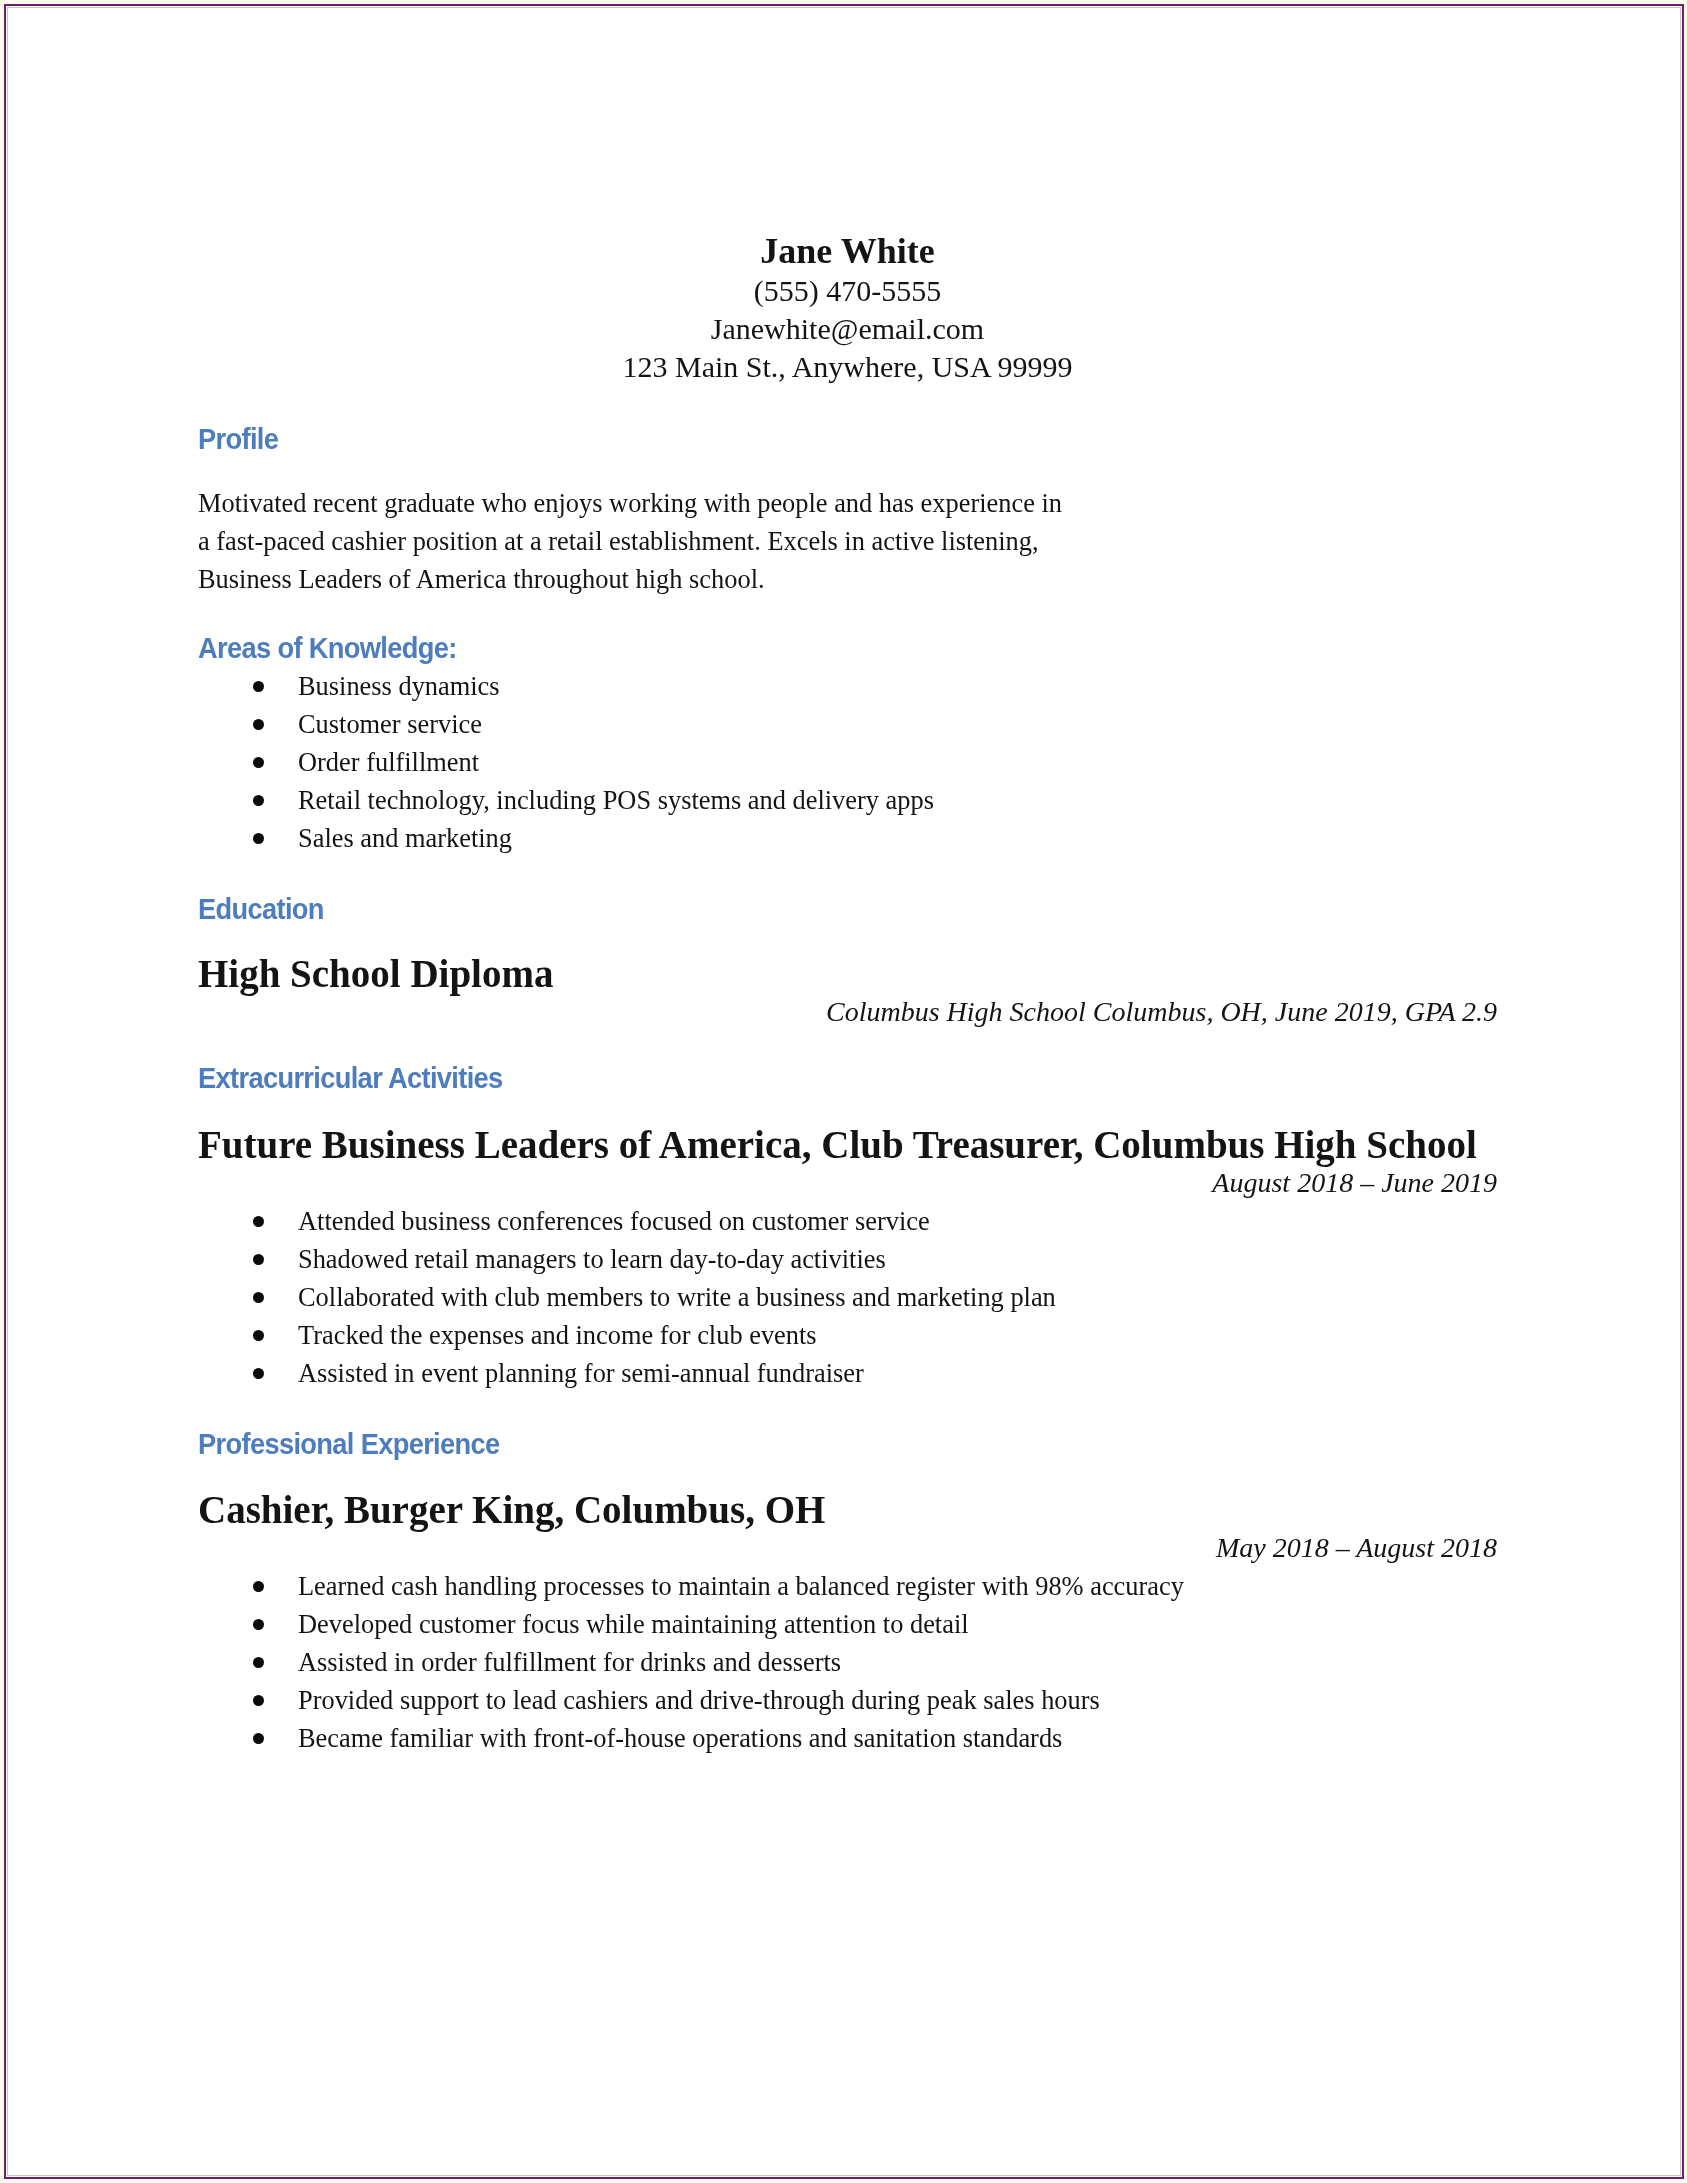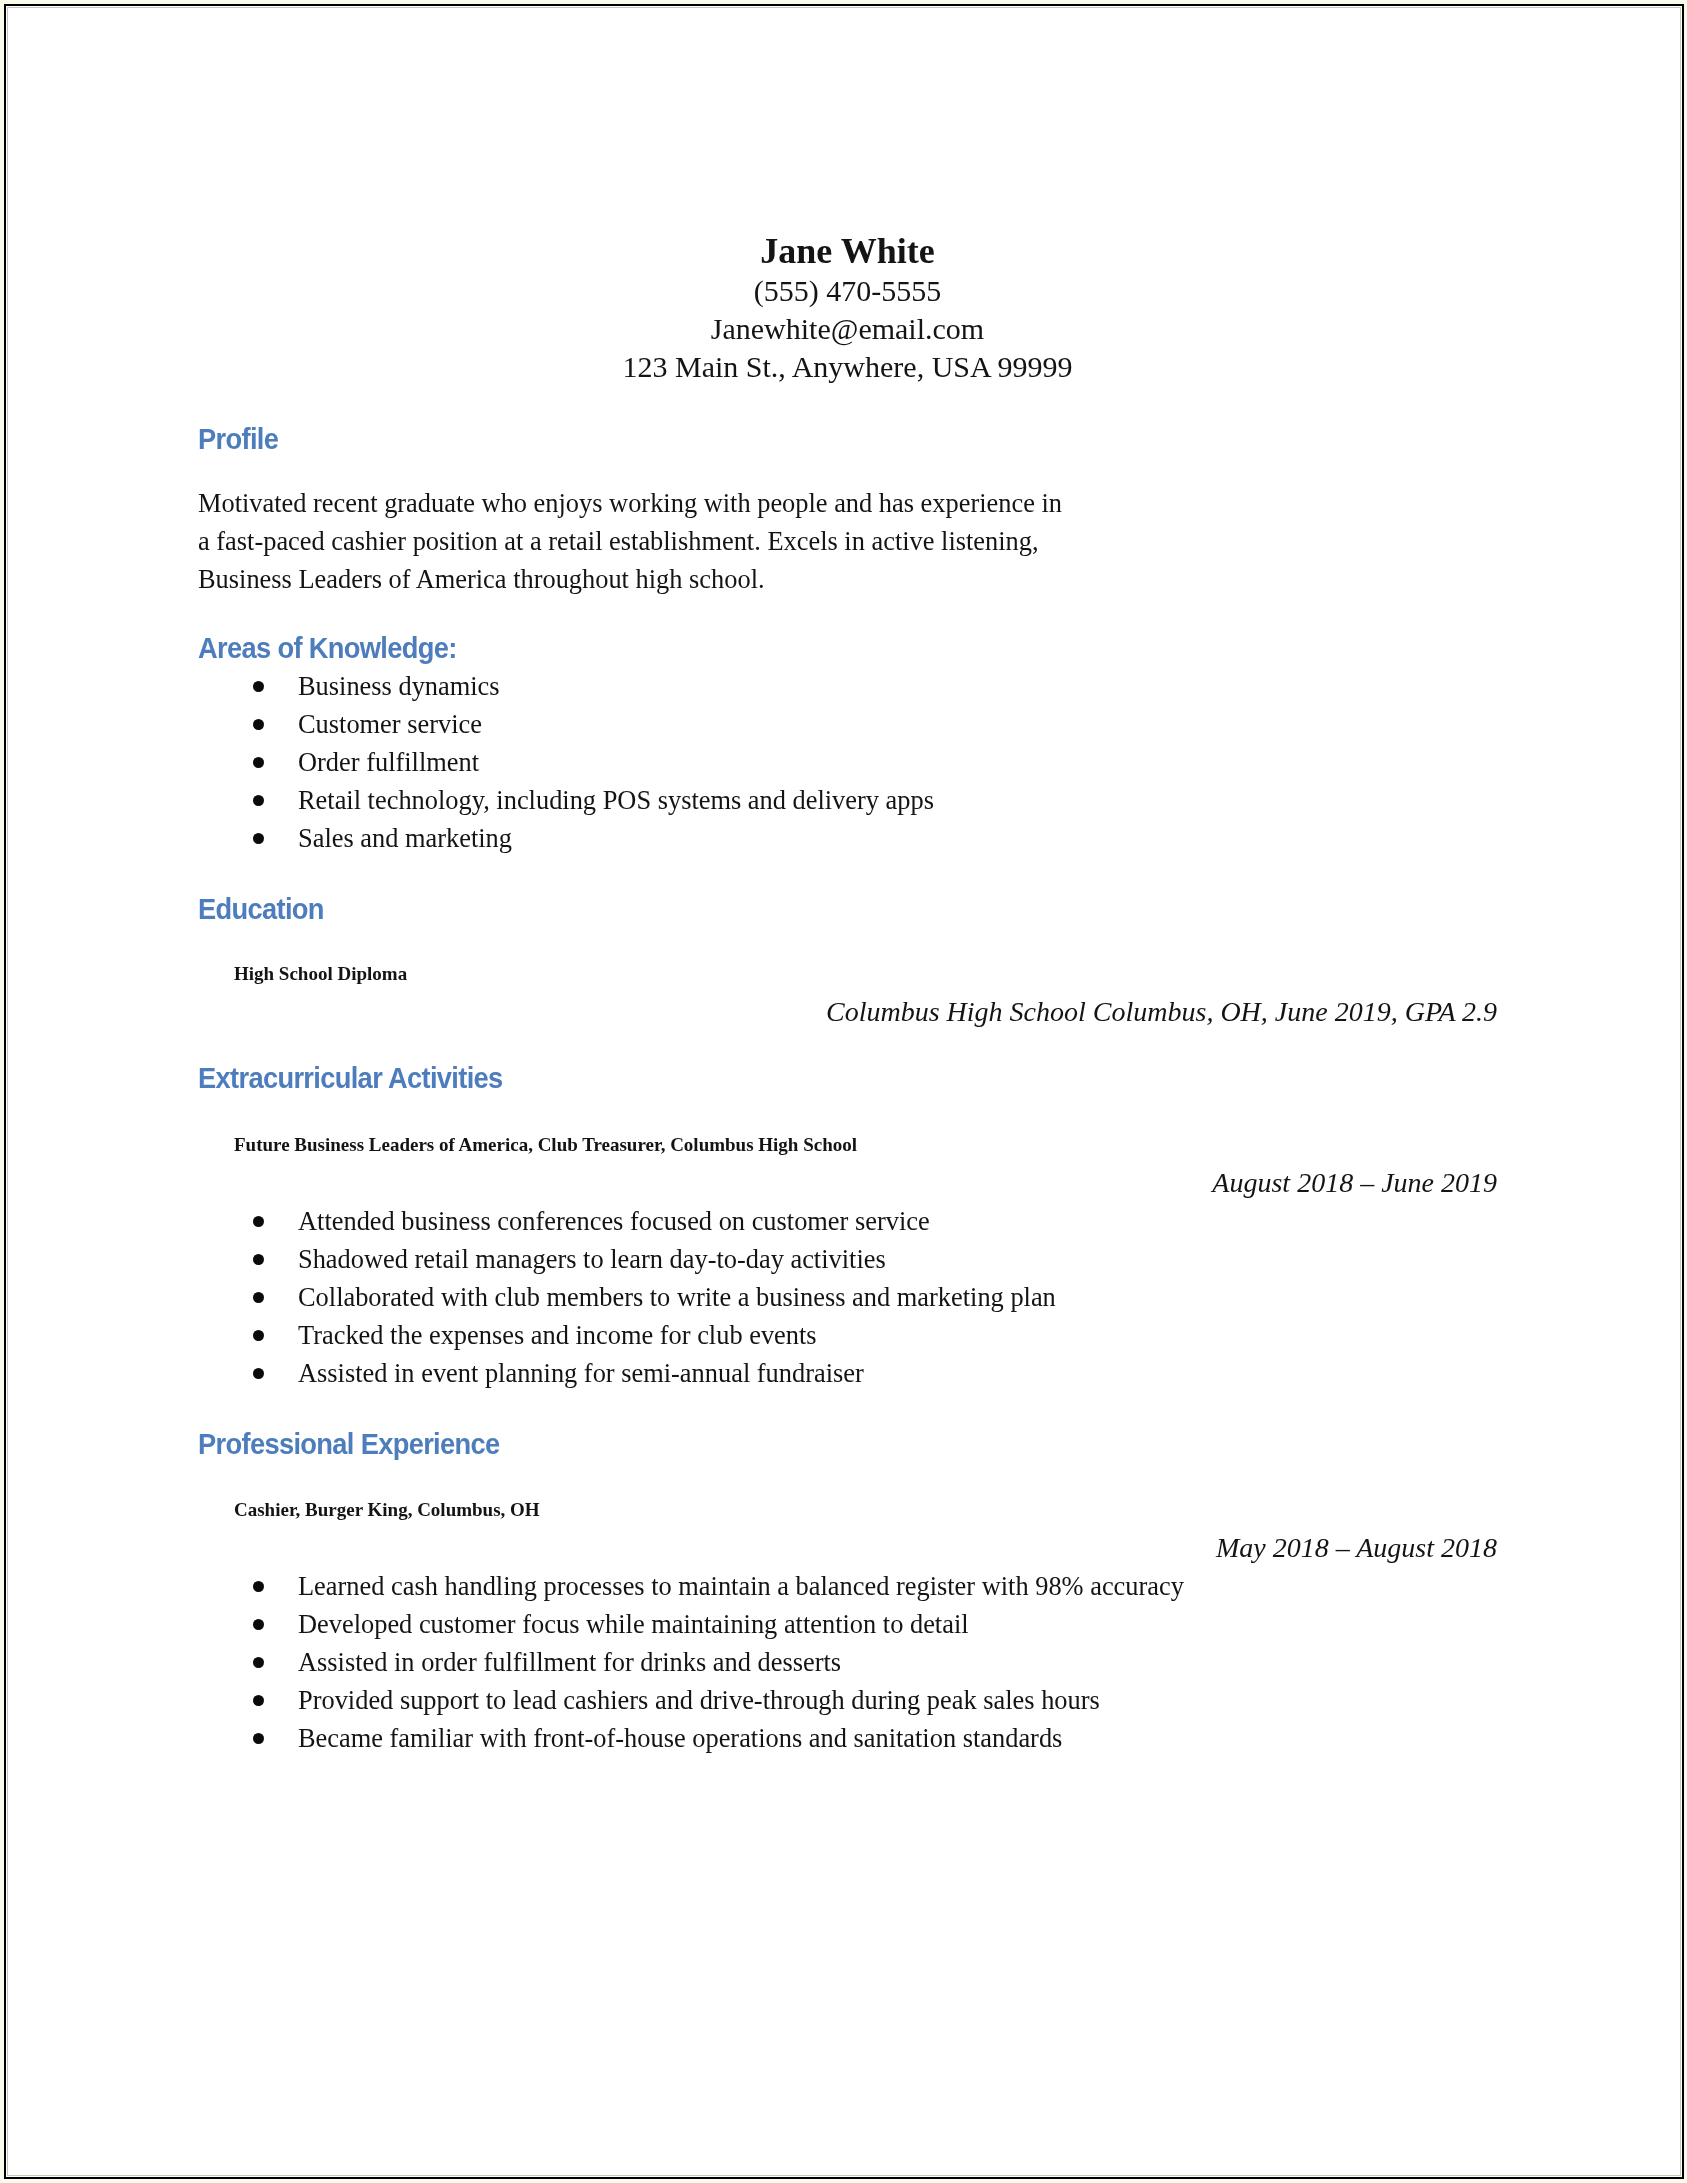--- a/index.html
+++ b/index.html
@@ -8,21 +8,21 @@
     height: 2183px;
     position: relative;
     background: #fbfbec;
     font-family: "Liberation Serif", serif;
     color: #141414;
   }
   .sheet {
     position: absolute;
     top: 4px; left: 4px; right: 4px; bottom: 4px;
     background: #ffffff;
-    border: 2px solid #000000;
+    border: 2px solid #701a75;
     outline: 0.7px solid #c9c8b4;
     outline-offset: -4.6px;
     box-sizing: border-box;
     overflow: hidden;
   }
   .content { padding: 225px 185px 0 192px; }
 
   .resume-header { text-align: center; }
   .name { font-size: 36px; line-height: 41px; font-weight: bold; }
   .contact { font-size: 30px; line-height: 38px; }
@@ -40,21 +40,21 @@
   }
   .h-profile   { margin-top: 35px; }
   .h-knowledge { margin-top: 32px; }
   .h-education { margin-top: 34px; }
   .h-extra     { margin-top: 29px; }
   .h-exp       { margin-top: 34px; }
 
   .para { margin: 26.4px 0 0 0; }
   .para .line { display: block; font-size: 26.4px; line-height: 38px; }
 
-  .subhead { font-size: 19px; line-height: 38px; font-weight: bold; margin-left: 36px; }
+  .subhead { font-size: 39px; line-height: 38px; font-weight: bold; }
   .degree        { margin-top: 27px; }
   .activity-title{ margin-top: 29px; }
   .job-title     { margin-top: 28px; }
   .dates { font-style: italic; font-size: 28px; line-height: 38px; text-align: right; }
 
   ul.bullets { list-style: none; margin: 0; padding: 0; }
   ul.bullets li {
     position: relative;
     padding-left: 100px;
     font-size: 26.4px;

